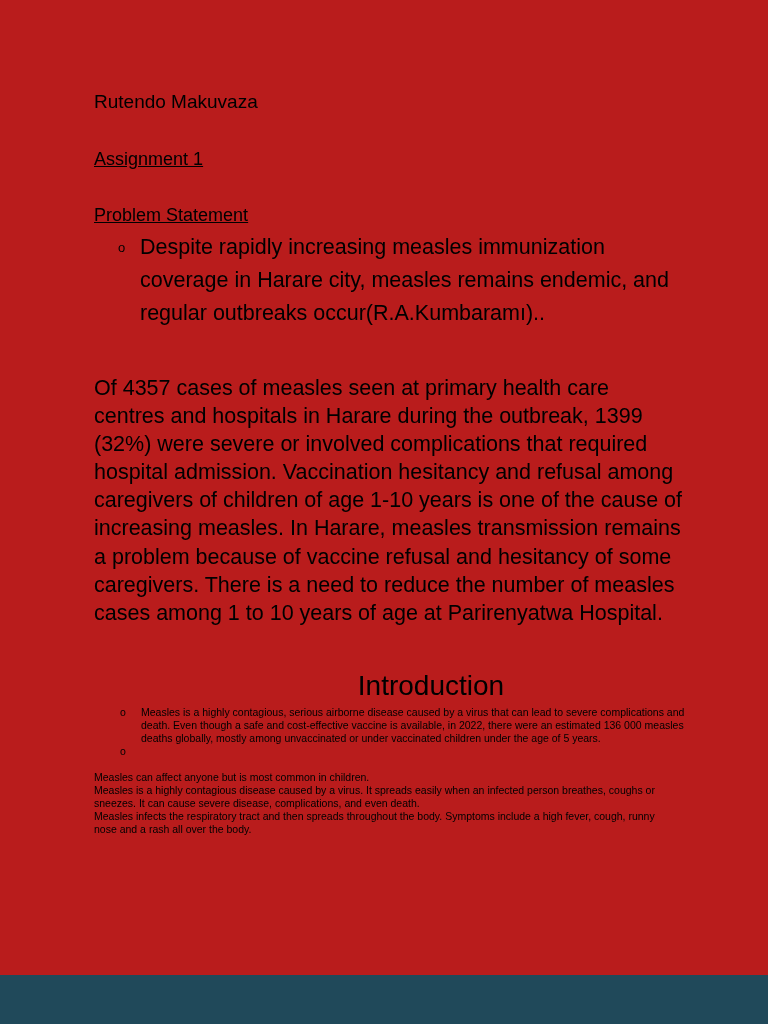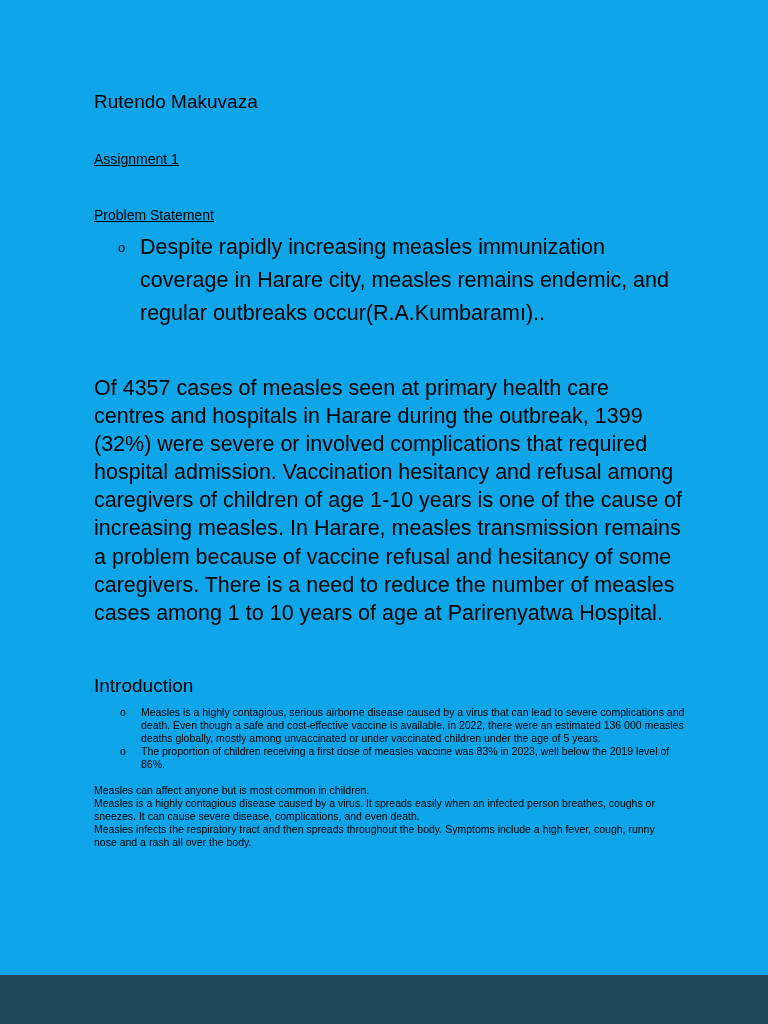--- a/index.html
+++ b/index.html
@@ -9,45 +9,45 @@
     position: relative;
     overflow: hidden;
     background: #ffffff;
     font-family: "Liberation Sans", "DejaVu Sans", sans-serif;
     color: #000000;
   }
   .page {
     position: absolute;
     top: 0; left: 0;
     width: 768px; height: 975px;
-    background: #0ea5e9;
+    background: #b91c1c;
     padding: 88px 0 0 94px;
     box-sizing: border-box;
   }
   .hdr-line { font-size: 19px; line-height: 28px; }
-  .heading  { font-size: 14px; line-height: 28px; text-decoration: underline; }
+  .heading  { font-size: 18px; line-height: 28px; text-decoration: underline; }
   .heading .ul { text-decoration: underline; }
   .assignment { margin-top: 29px; }
   .problem    { margin-top: 28px; }
 
   .big-bullet { display: flex; margin-top: 2px; }
   .big-bullet .marker {
     flex: 0 0 22px; margin-left: 24px;
     font-size: 13px; line-height: 27.3px; padding-top: 3px;
   }
   .big-bullet .text { width: 534px; font-size: 21.5px; line-height: 33px; }
 
   .main-para {
     margin-top: 44px;
     width: 590px;
     font-size: 21.5px;
     line-height: 28.1px;
   }
 
-  .intro-heading { margin-top: 46px; font-size: 19px; line-height: 26px; }
+  .intro-heading { margin-top: 46px; font-size: 28px; line-height: 26px; text-align: center; }
 
   .small-bullets { margin-top: 7px; }
   .small-bullet { display: flex; font-size: 10.5px; line-height: 13px; }
   .small-bullet .marker { flex: 0 0 21px; margin-left: 26px; }
   .small-bullet .text { width: 550px; }
 
   .small-paras {
     margin-top: 13px;
     width: 566px;
     font-size: 10.5px;
@@ -86,21 +86,20 @@
 
   <div class="intro-heading">Introduction</div>
 
   <div class="small-bullets">
     <div class="small-bullet">
       <span class="marker">o</span>
       <span class="text">Measles is a highly contagious, serious airborne disease caused by a virus that can lead to severe complications and death. Even though a safe and cost-effective vaccine is available, in 2022, there were an estimated 136 000 measles deaths globally, mostly among unvaccinated or under vaccinated children under the age of 5 years.</span>
     </div>
     <div class="small-bullet">
       <span class="marker">o</span>
-      <span class="text">The proportion of children receiving a first dose of measles vaccine was 83% in 2023, well below the 2019 level of 86%.</span>
     </div>
   </div>
 
   <div class="small-paras">
     <p class="para">Measles can affect anyone but is most common in children.</p>
     <p class="para">Measles is a highly contagious disease caused by a virus. It spreads easily when an infected person breathes, coughs or sneezes. It can cause severe disease, complications, and even death.</p>
     <p class="para">Measles infects the respiratory tract and then spreads throughout the body. Symptoms include a high fever, cough, runny nose and a rash all over the body.</p>
   </div>
 
 </div>

